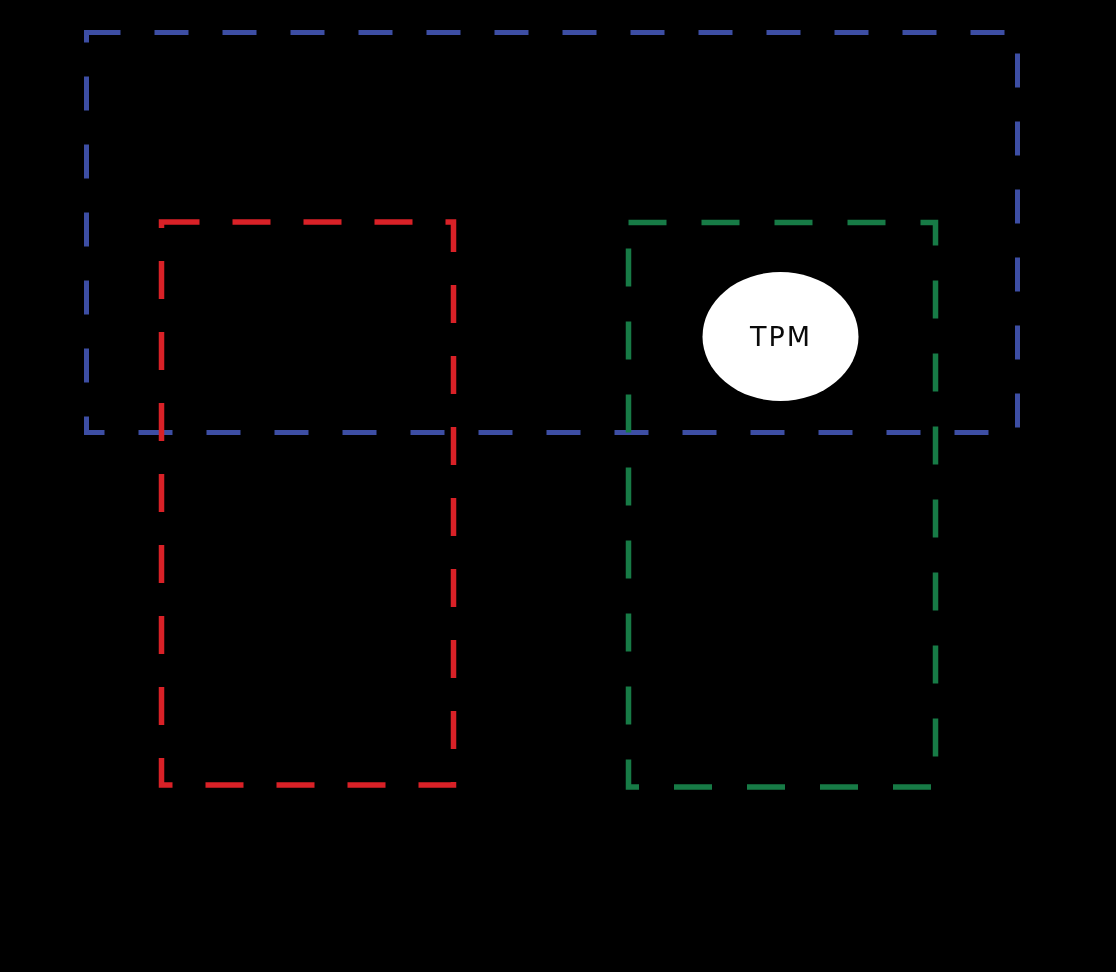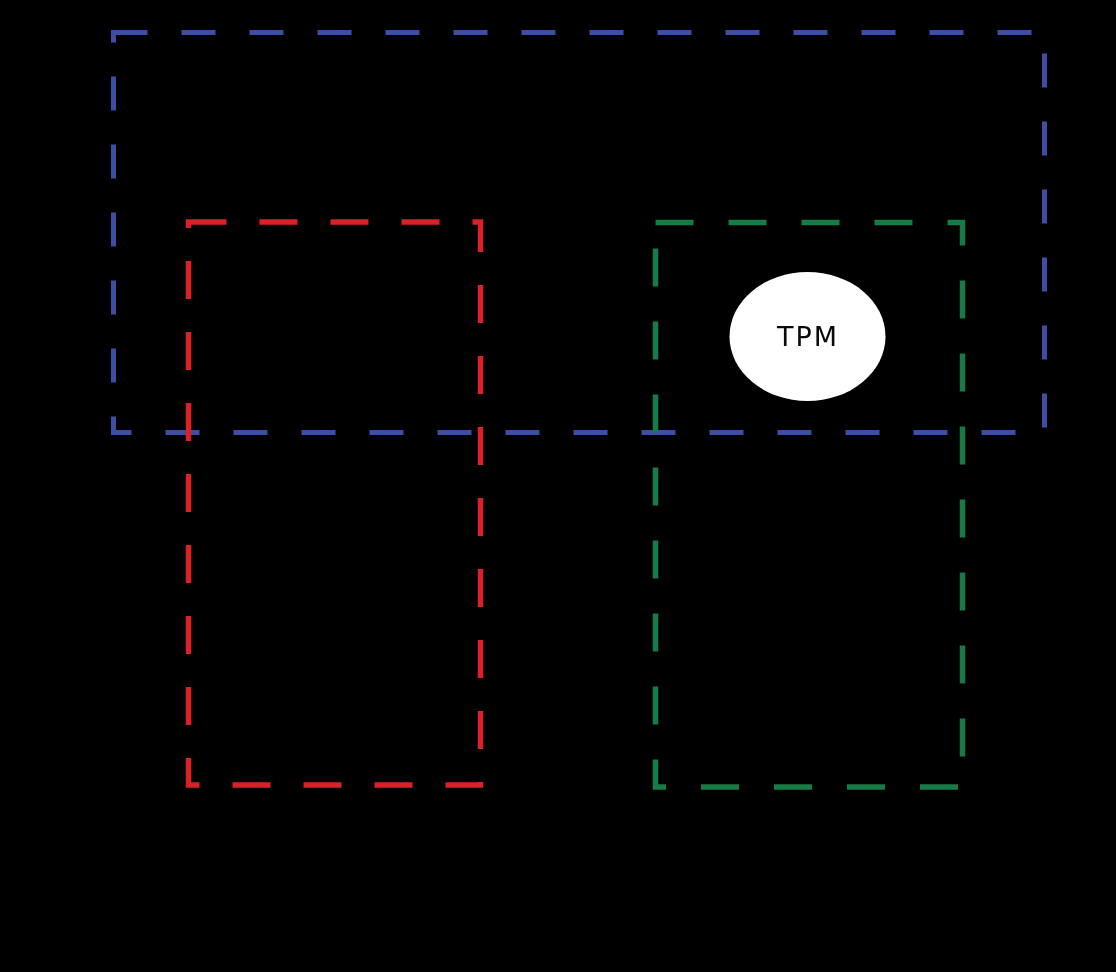--- a/index.html
+++ b/index.html
@@ -7,21 +7,20 @@
     padding: 0;
     background: #000000;
   }
   .canvas {
     position: relative;
     width: 1030px;
     height: 972px;
     background: #a21caf;
     overflow: hidden;
     font-family: "DejaVu Sans", sans-serif;
-    margin-left: 27px;
   }
   svg { display: block; }
   .tpm-text {
     font-family: "DejaVu Sans", sans-serif;
     font-size: 27px;
     letter-spacing: 2px;
     fill: #0a0a0a;
     text-anchor: middle;
   }
 </style>

